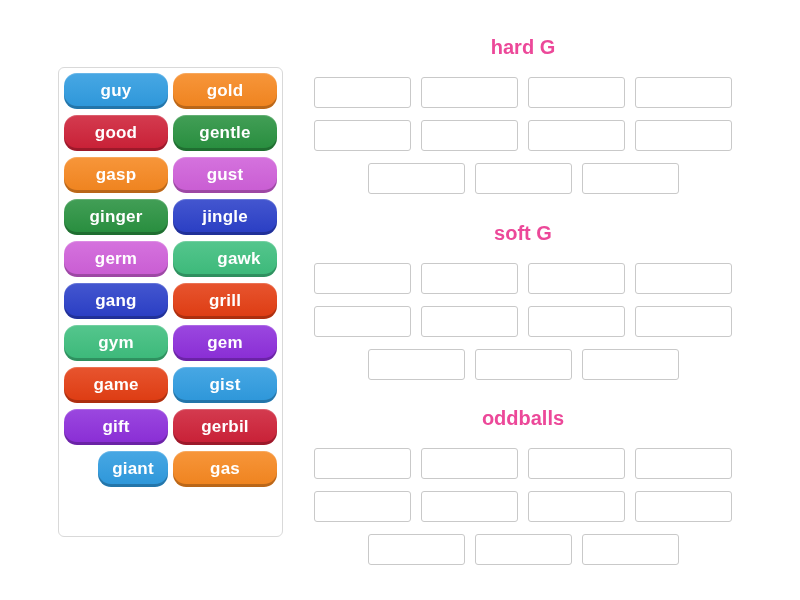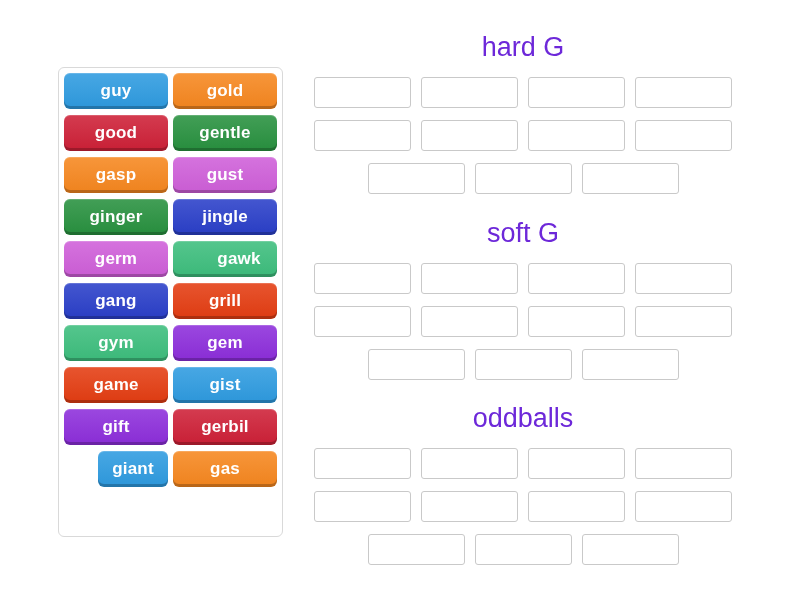--- a/index.html
+++ b/index.html
@@ -16,38 +16,38 @@
     width:225px;height:470px;box-sizing:border-box;
     background:#fff;border:1px solid #d9d9d9;border-radius:6px;
     padding:5px;
     display:grid;
     grid-template-columns:104px 104px;
     grid-auto-rows:36px;
     gap:6px 5px;
     align-content:start;
   }
   .tile{
-    border-radius:6px;
+    border-radius:13px;
     display:flex;align-items:center;justify-content:center;
     color:#fff;font-size:17px;font-weight:700;
     letter-spacing:0.2px;
     background-image:linear-gradient(180deg, rgba(255,255,255,0.12), rgba(0,0,0,0.03));
     box-shadow:inset 0 -3px 0 rgba(0,0,0,0.22), inset 0 1px 0 rgba(255,255,255,0.18);
     cursor:grab;
     user-select:none;
   }
 
   
   .groups-col{position:absolute;left:314px;top:0;width:418px;height:600px;}
   .group{position:absolute;left:0;width:418px;text-align:center;}
   .group-0{top:33px;}
   .group-1{top:219px;}
   .group-2{top:404px;}
   .group-title{
-    margin:0;font-size:27px;font-weight:400;color:#6d28d9;
+    margin:0;font-size:20px;font-weight:700;color:#ec4899;
     line-height:28px;
   }
   .slot-rows{margin-top:16px;}
   .slot-row{
     display:flex;justify-content:center;gap:10px;margin-bottom:12px;
   }
   .slot{
     width:97px;height:31px;box-sizing:border-box;
     background:#fff;border:1px solid #c9c9c9;border-radius:3px;
   }

